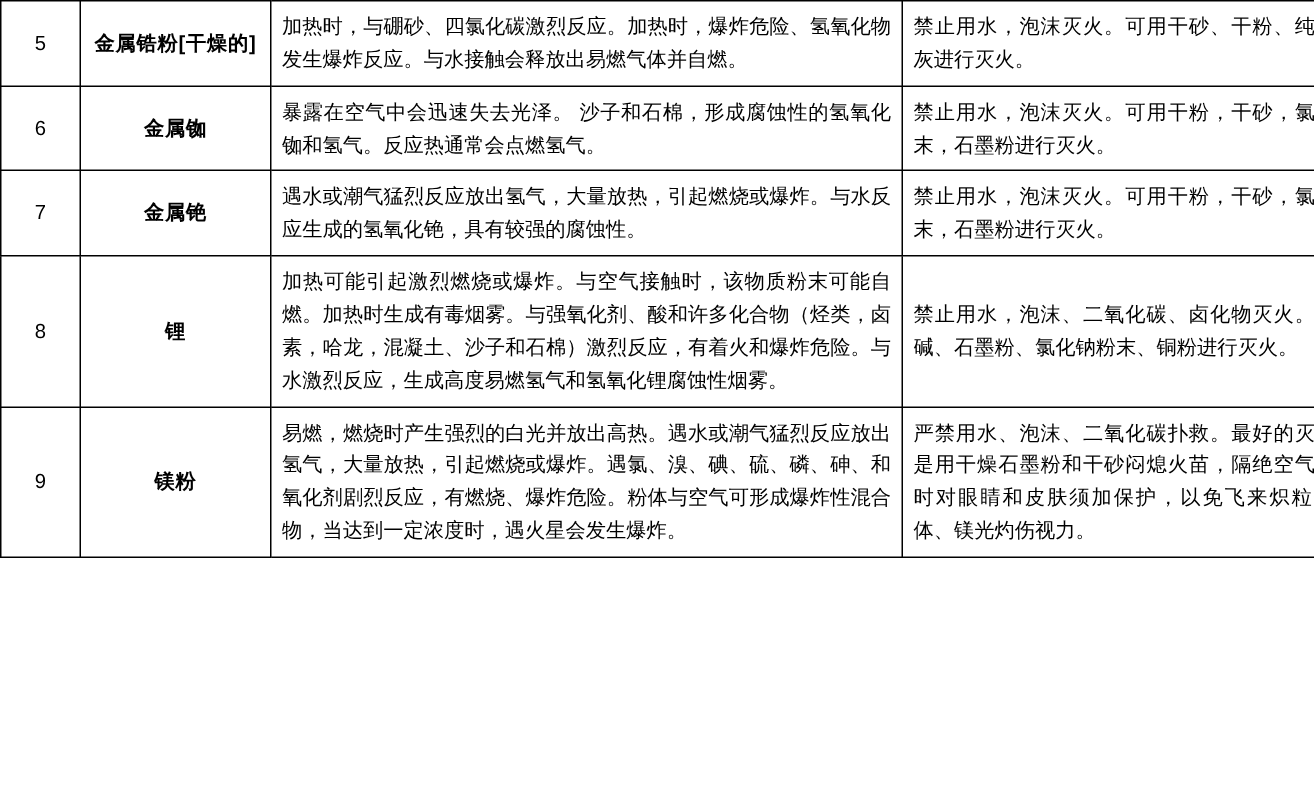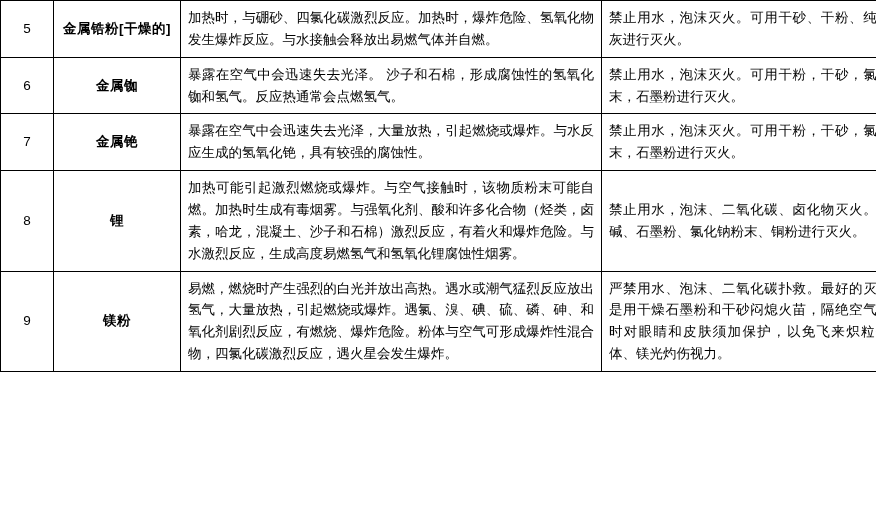--- a/index.html
+++ b/index.html
@@ -89,21 +89,21 @@
         </td>
     </tr>
     <tr>
       <td class="col-index">
           <span class="cell-text">7</span>
         </td>
       <td class="col-name">
           <span class="cell-text">金属铯</span>
         </td>
       <td class="col-hazard">
-          <span class="cell-text">暴露在空气中会迅速失去光泽，大量放热，引起燃烧或爆炸。与水反应生成的氢氧化铯，具有较强的腐蚀性。</span>
+          <span class="cell-text">遇水或潮气猛烈反应放出氢气，大量放热，引起燃烧或爆炸。与水反应生成的氢氧化铯，具有较强的腐蚀性。</span>
         </td>
       <td class="col-extinguish">
           <span class="cell-text">禁止用水，泡沫灭火。可用干粉，干砂，氯化钠粉末，石墨粉进行灭火。</span>
         </td>
     </tr>
     <tr>
       <td class="col-index">
           <span class="cell-text">8</span>
         </td>
       <td class="col-name">
@@ -117,20 +117,20 @@
         </td>
     </tr>
     <tr>
       <td class="col-index">
           <span class="cell-text">9</span>
         </td>
       <td class="col-name">
           <span class="cell-text">镁粉</span>
         </td>
       <td class="col-hazard">
-          <span class="cell-text">易燃，燃烧时产生强烈的白光并放出高热。遇水或潮气猛烈反应放出氢气，大量放热，引起燃烧或爆炸。遇氯、溴、碘、硫、磷、砷、和氧化剂剧烈反应，有燃烧、爆炸危险。粉体与空气可形成爆炸性混合物，四氯化碳激烈反应，遇火星会发生爆炸。</span>
+          <span class="cell-text">易燃，燃烧时产生强烈的白光并放出高热。遇水或潮气猛烈反应放出氢气，大量放热，引起燃烧或爆炸。遇氯、溴、碘、硫、磷、砷、和氧化剂剧烈反应，有燃烧、爆炸危险。粉体与空气可形成爆炸性混合物，当达到一定浓度时，遇火星会发生爆炸。</span>
         </td>
       <td class="col-extinguish">
           <span class="cell-text">严禁用水、泡沫、二氧化碳扑救。最好的灭火方法是用干燥石墨粉和干砂闷熄火苗，隔绝空气。施救时对眼睛和皮肤须加保护，以免飞来炽粒烧伤身体、镁光灼伤视力。</span>
         </td>
     </tr>
   </tbody>
 </table>
 
 </body></html>

